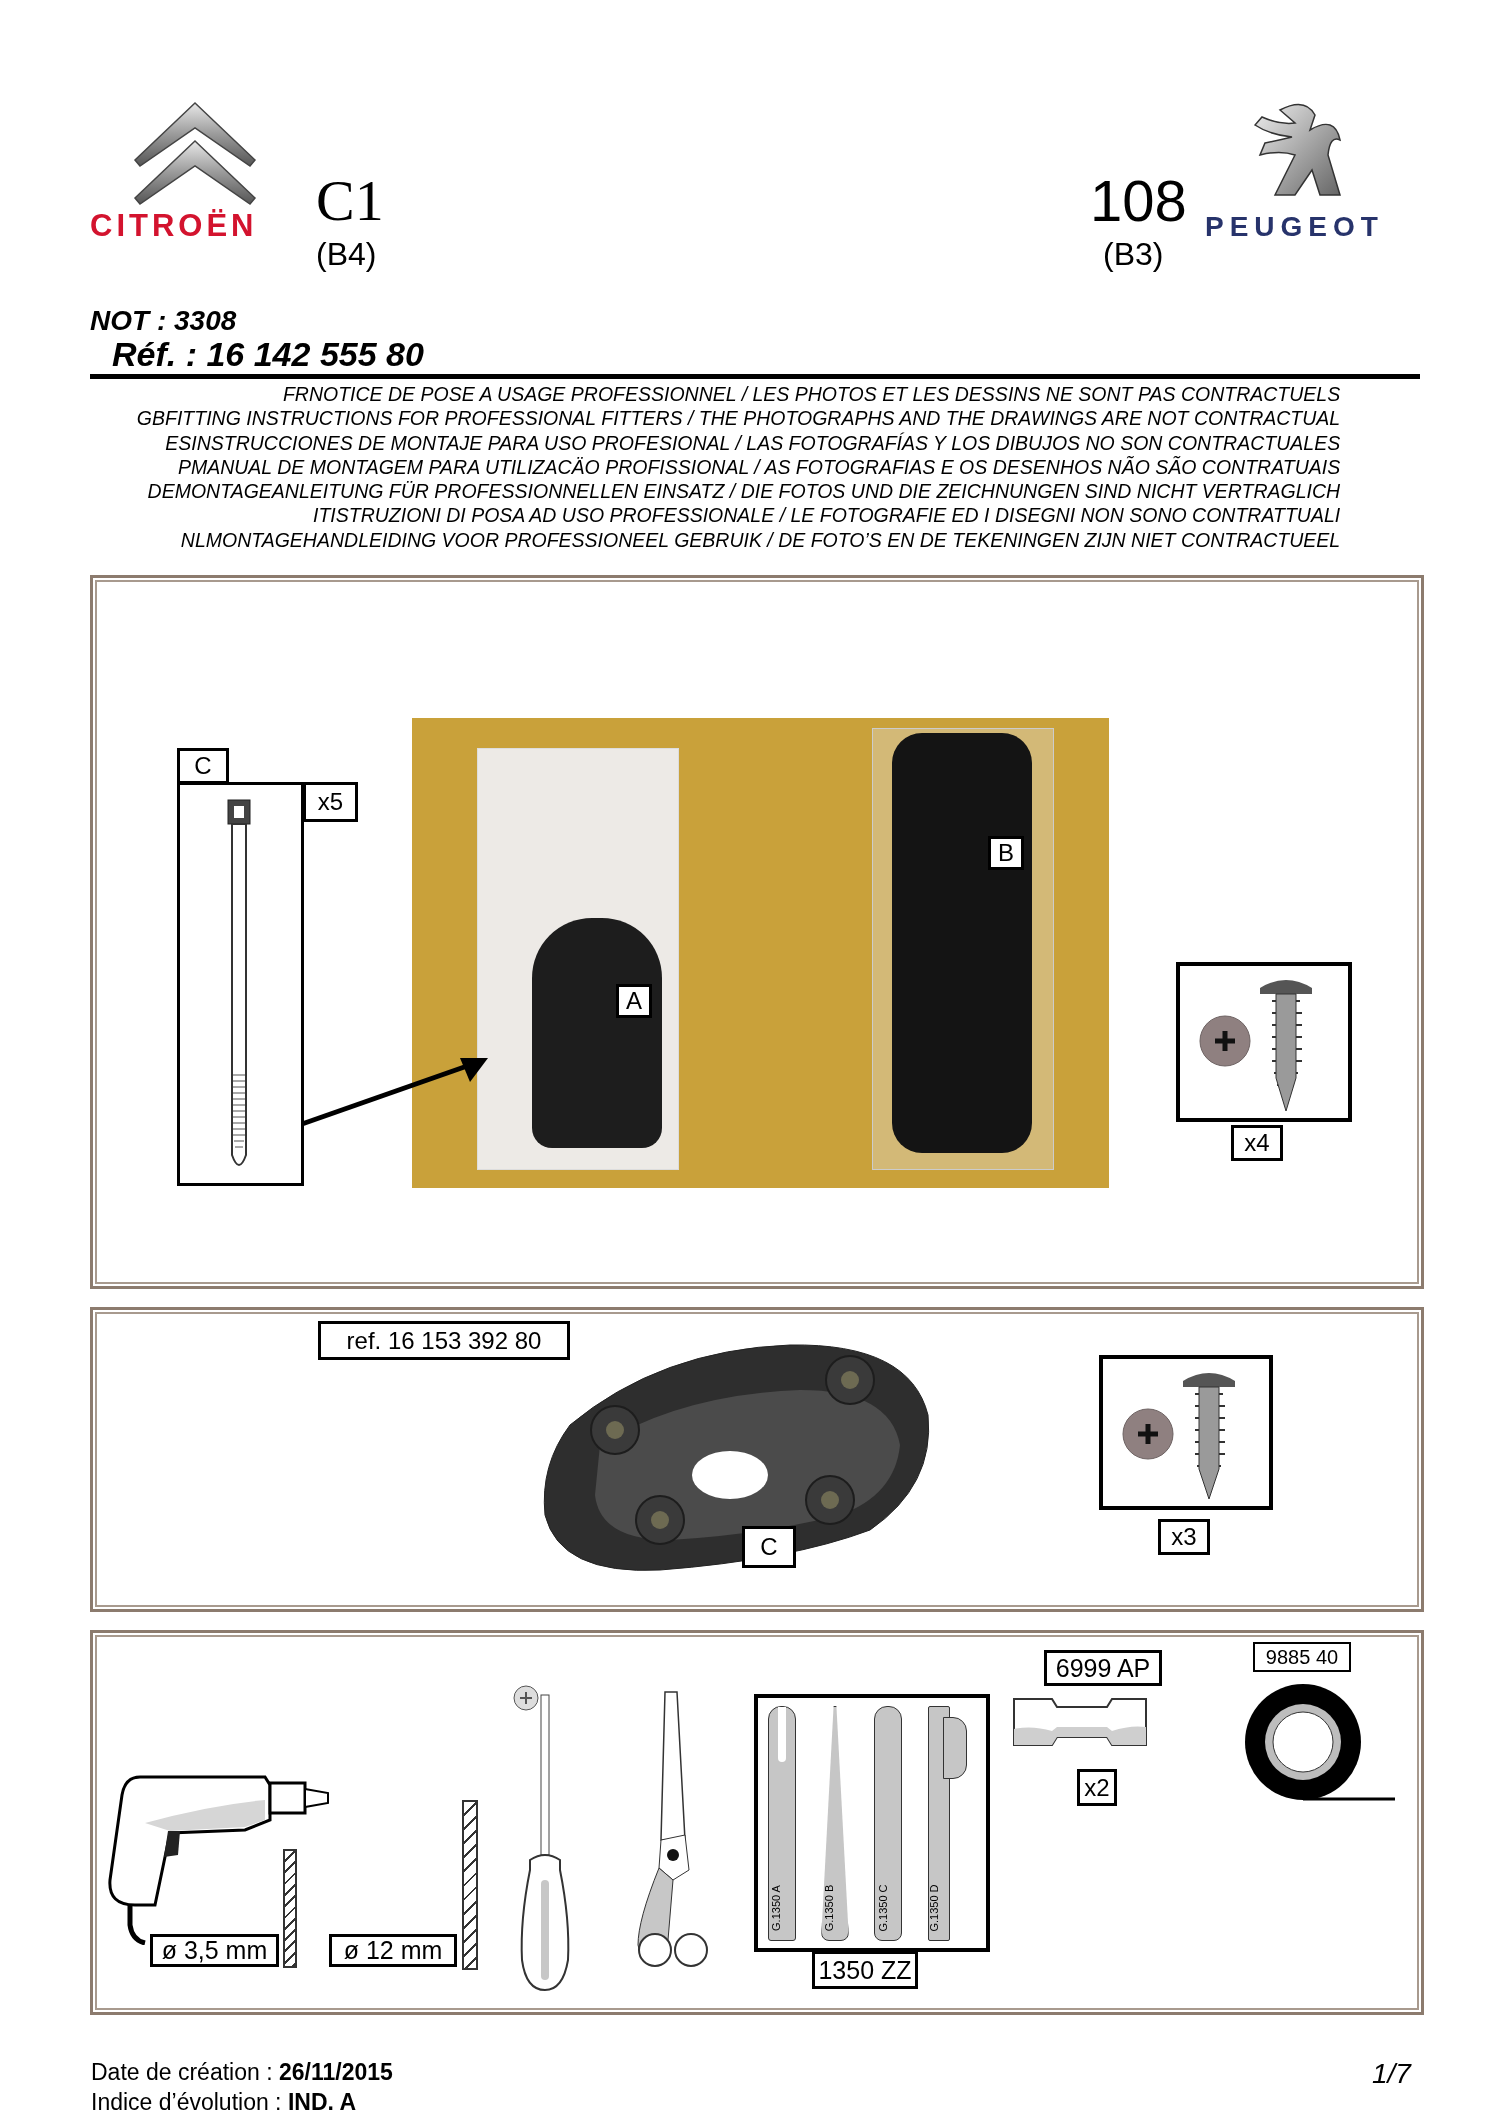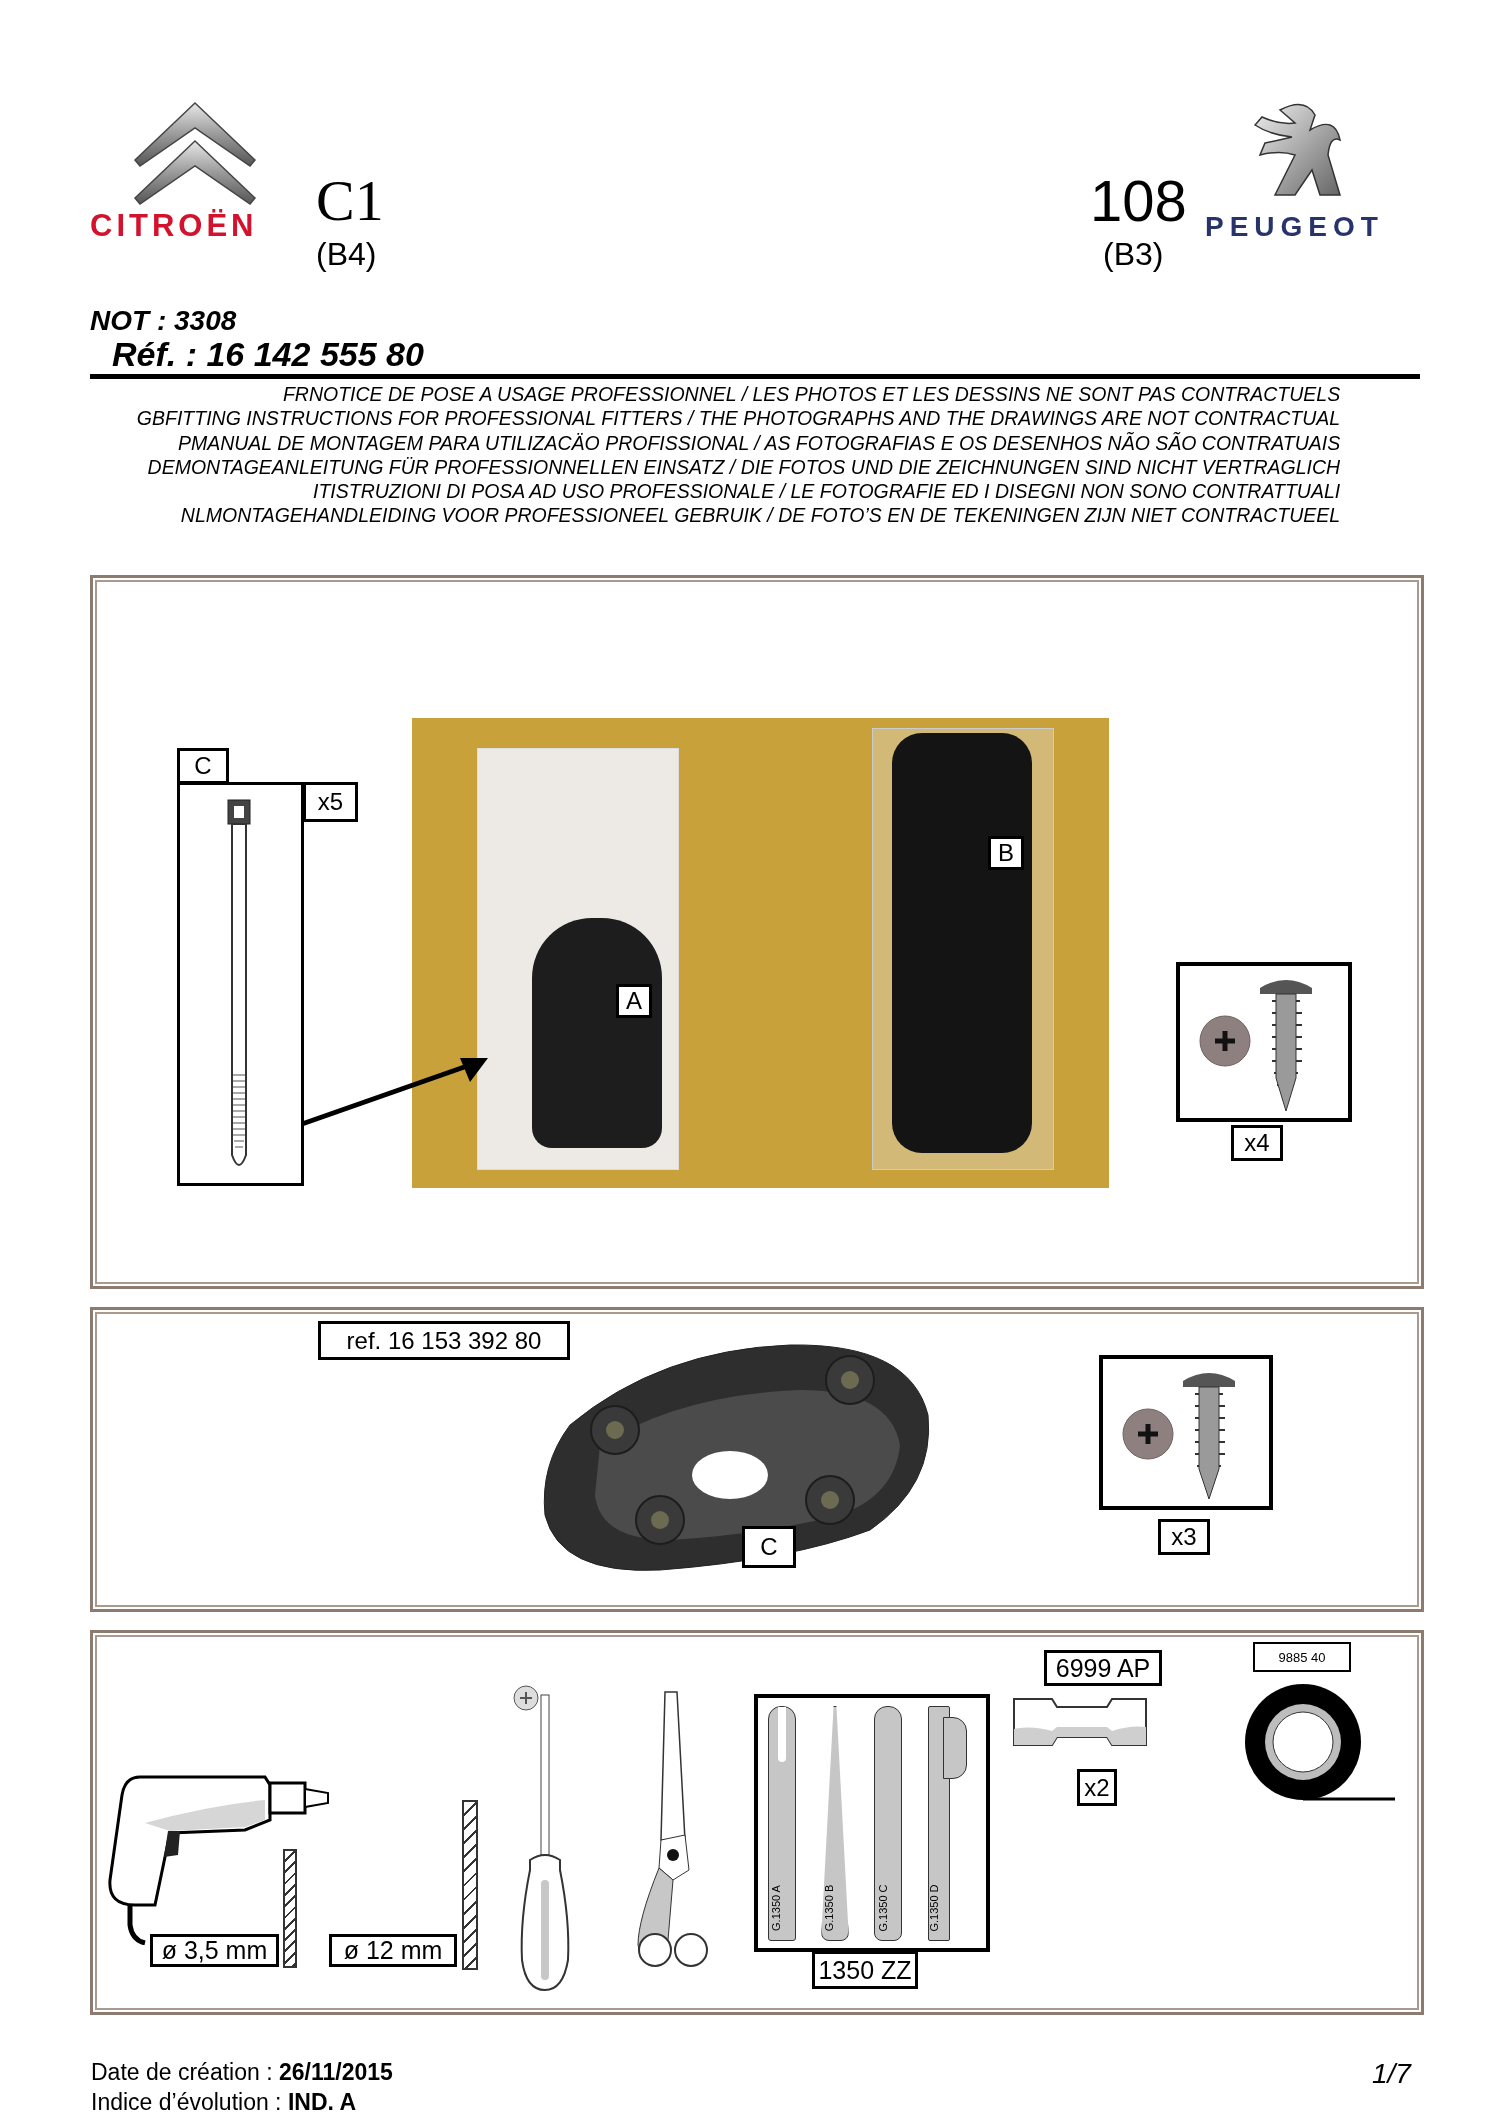--- a/index.html
+++ b/index.html
@@ -56,20 +56,21 @@
 </div>
 <div class="abs brand-peu" style="left:1205px;top:211px;">PEUGEOT</div>
 
 <div class="abs not" style="left:90px;top:305px;">NOT : 3308</div>
 <div class="abs ref" style="left:90px;top:335px;">Réf. : 16 142 555 80</div>
 <div class="abs rule" style="left:90px;top:374px;width:1330px;"></div>
 
 <div class="abs langs" style="left:119px;top:382px;">
   <div class="row"><span class="code">FR</span><span>NOTICE DE POSE A USAGE PROFESSIONNEL / LES PHOTOS ET LES DESSINS NE SONT PAS CONTRACTUELS</span></div>
   <div class="row"><span class="code">GB</span><span>FITTING INSTRUCTIONS FOR PROFESSIONAL FITTERS / THE PHOTOGRAPHS AND THE DRAWINGS ARE NOT CONTRACTUAL</span></div>
+  <div class="row"><span class="code">ES</span><span>INSTRUCCIONES DE MONTAJE PARA USO PROFESIONAL / LAS FOTOGRAFÍAS Y LOS DIBUJOS NO SON CONTRACTUALES</span></div>
   <div class="row"><span class="code">P</span><span>MANUAL DE MONTAGEM PARA UTILIZACÄO PROFISSIONAL / AS FOTOGRAFIAS E OS DESENHOS NÃO SÃO CONTRATUAIS</span></div>
   <div class="row"><span class="code">DE</span><span>MONTAGEANLEITUNG FÜR PROFESSIONNELLEN EINSATZ / DIE FOTOS UND DIE ZEICHNUNGEN SIND NICHT VERTRAGLICH</span></div>
   <div class="row"><span class="code">IT</span><span>ISTRUZIONI DI POSA AD USO PROFESSIONALE / LE FOTOGRAFIE ED I DISEGNI NON SONO CONTRATTUALI</span></div>
   <div class="row"><span class="code">NL</span><span>MONTAGEHANDLEIDING VOOR PROFESSIONEEL GEBRUIK / DE FOTO’S EN DE TEKENINGEN ZIJN NIET CONTRACTUEEL</span></div>
 </div>
 
 <div class="abs frame" style="left:90px;top:575px;width:1328px;height:708px;"></div>
 
 <div class="abs lbl" style="left:177px;top:748px;width:52px;height:36px;">C</div>
 <div class="abs" style="left:177px;top:782px;width:127px;height:404px;border:3px solid #000;box-sizing:border-box;background:#fff;">
@@ -228,21 +229,21 @@
 
 <div class="abs lbl" style="left:1044px;top:1650px;width:118px;height:36px;font-size:25px;">6999 AP</div>
 <div class="abs" style="left:1012px;top:1697px;width:136px;height:52px;">
   <svg width="136" height="52" viewBox="0 0 136 52">
     <path d="M2 2 L40 2 L45 10 L95 10 L100 2 L134 2 L134 48 L100 48 L95 40 L45 40 L40 48 L2 48 Z" fill="#fff" stroke="#333" stroke-width="2"></path>
     <path d="M2 32 Q20 28 40 34 L45 30 L95 30 L100 34 Q118 28 134 30 L134 48 L100 48 L95 40 L45 40 L40 48 L2 48 Z" fill="#cfcfcf"></path>
   </svg>
 </div>
 <div class="abs lbl" style="left:1077px;top:1769px;width:40px;height:37px;">x2</div>
 
-<div class="abs lbl" style="left:1253px;top:1642px;width:98px;height:30px;font-size:13px;border-width:2px;">9885 40</div>
+<div class="abs lbl" style="left:1253px;top:1642px;width:98px;height:30px;font-size:20px;border-width:2px;">9885 40</div>
 <div class="abs" style="left:1245px;top:1682px;width:150px;height:120px;">
   <svg width="150" height="120" viewBox="0 0 150 120">
     <ellipse cx="58" cy="60" rx="58" ry="58" fill="#000"></ellipse>
     <ellipse cx="58" cy="60" rx="38" ry="38" fill="#bdbdbd"></ellipse>
     <ellipse cx="58" cy="60" rx="30" ry="30" fill="#fff" stroke="#333"></ellipse>
     <line x1="58" y1="117" x2="150" y2="117" stroke="#000" stroke-width="3"></line>
   </svg>
 </div>
 
 <div class="abs footer" style="left:91px;top:2057px;">

